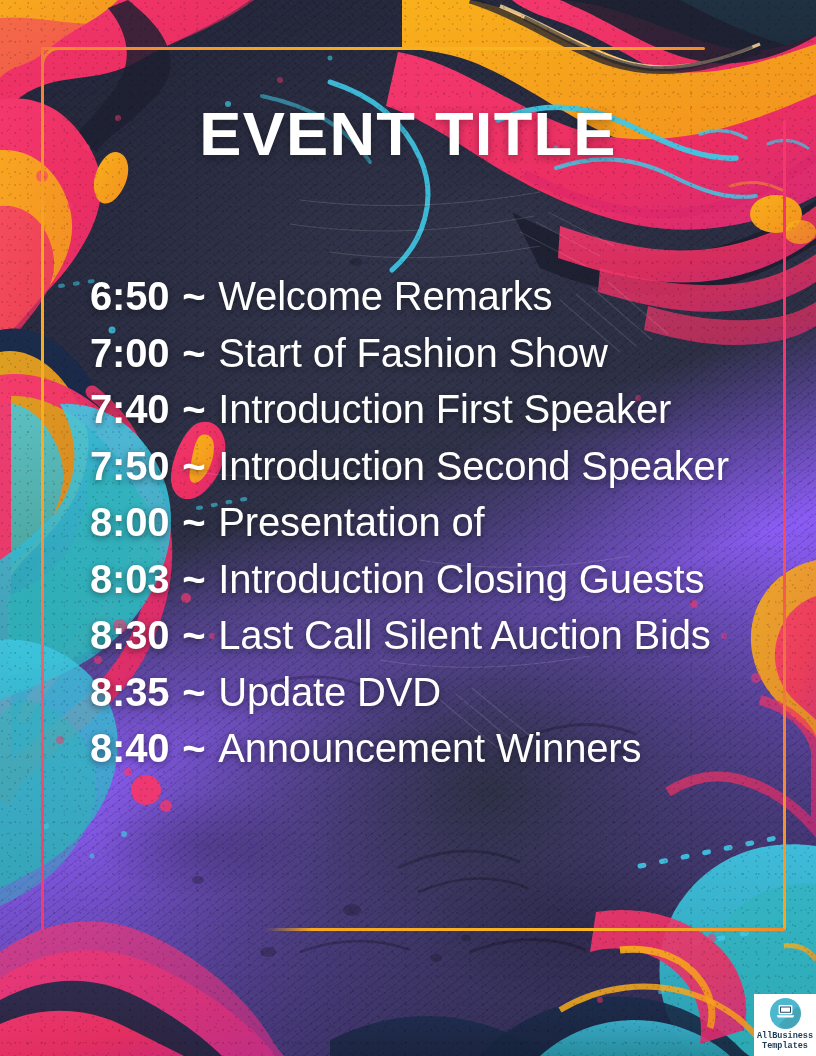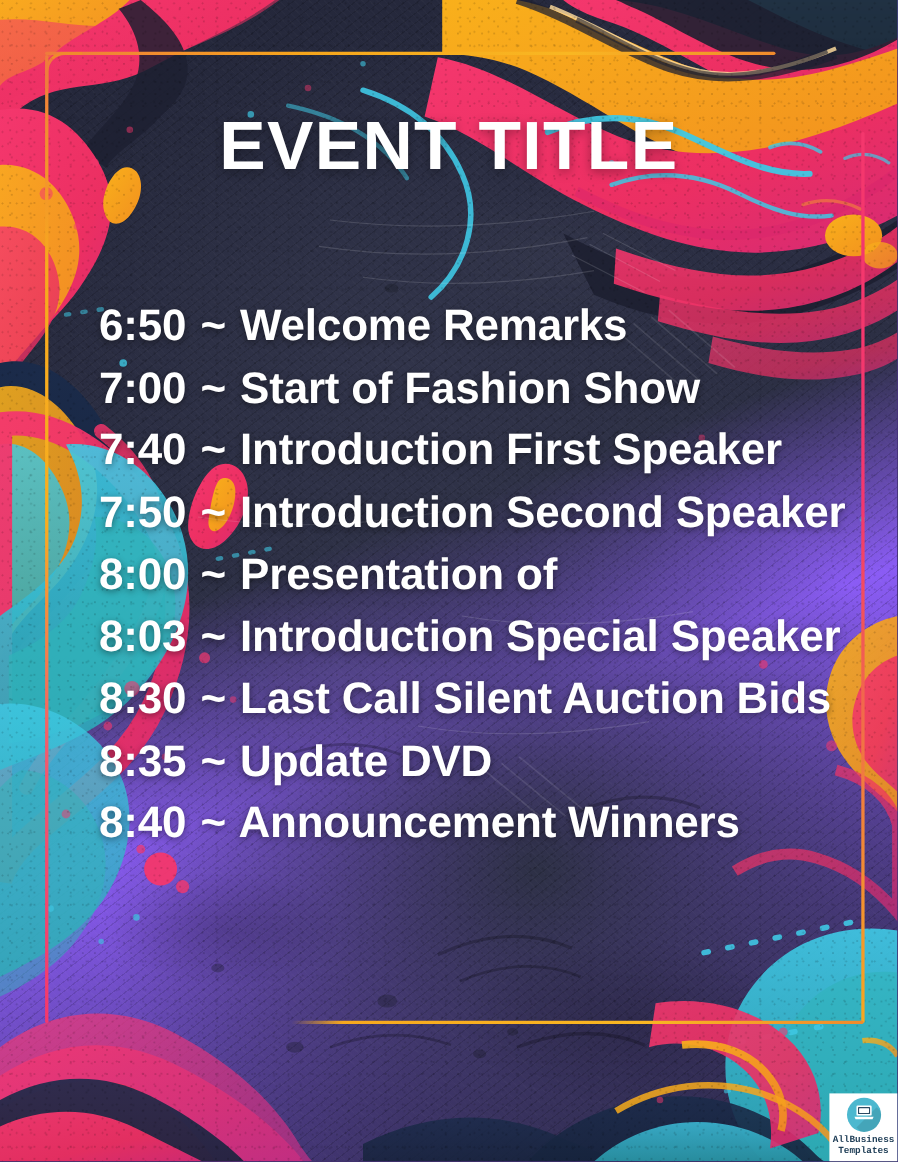--- a/index.html
+++ b/index.html
@@ -131,21 +131,21 @@
     font-size: 40px;
     line-height: 56.5px;
     font-weight: 700;
     white-space: nowrap;
     letter-spacing: -0.2px;
     text-shadow: 0 2px 7px rgba(0,0,0,.45);
     font-family: "Liberation Sans", sans-serif;
   }
   .schedule-row .time { font-weight: 700; }
   .schedule-row .sep  { font-weight: 700; padding: 0 2px; }
-  .schedule-row .desc { font-weight: 700; }
+  .schedule-row .desc { font-weight: 400; }
 
   
   .watermark {
     position: absolute;
     left: 754px; top: 994px;
     width: 62px; height: 62px;
     background: #ffffff;
     display: flex;
     flex-direction: column;
     align-items: center;
@@ -406,21 +406,21 @@
       <span class="desc">Introduction Second Speaker</span>
     </div>
     <div class="schedule-row">
       <span class="time">8:00</span>
       <span class="sep">~</span>
       <span class="desc">Presentation of</span>
     </div>
     <div class="schedule-row">
       <span class="time">8:03</span>
       <span class="sep">~</span>
-      <span class="desc">Introduction Special Speaker</span>
+      <span class="desc">Introduction Closing Guests</span>
     </div>
     <div class="schedule-row">
       <span class="time">8:30</span>
       <span class="sep">~</span>
       <span class="desc">Last Call Silent Auction Bids</span>
     </div>
     <div class="schedule-row">
       <span class="time">8:35</span>
       <span class="sep">~</span>
       <span class="desc">Update DVD</span>

